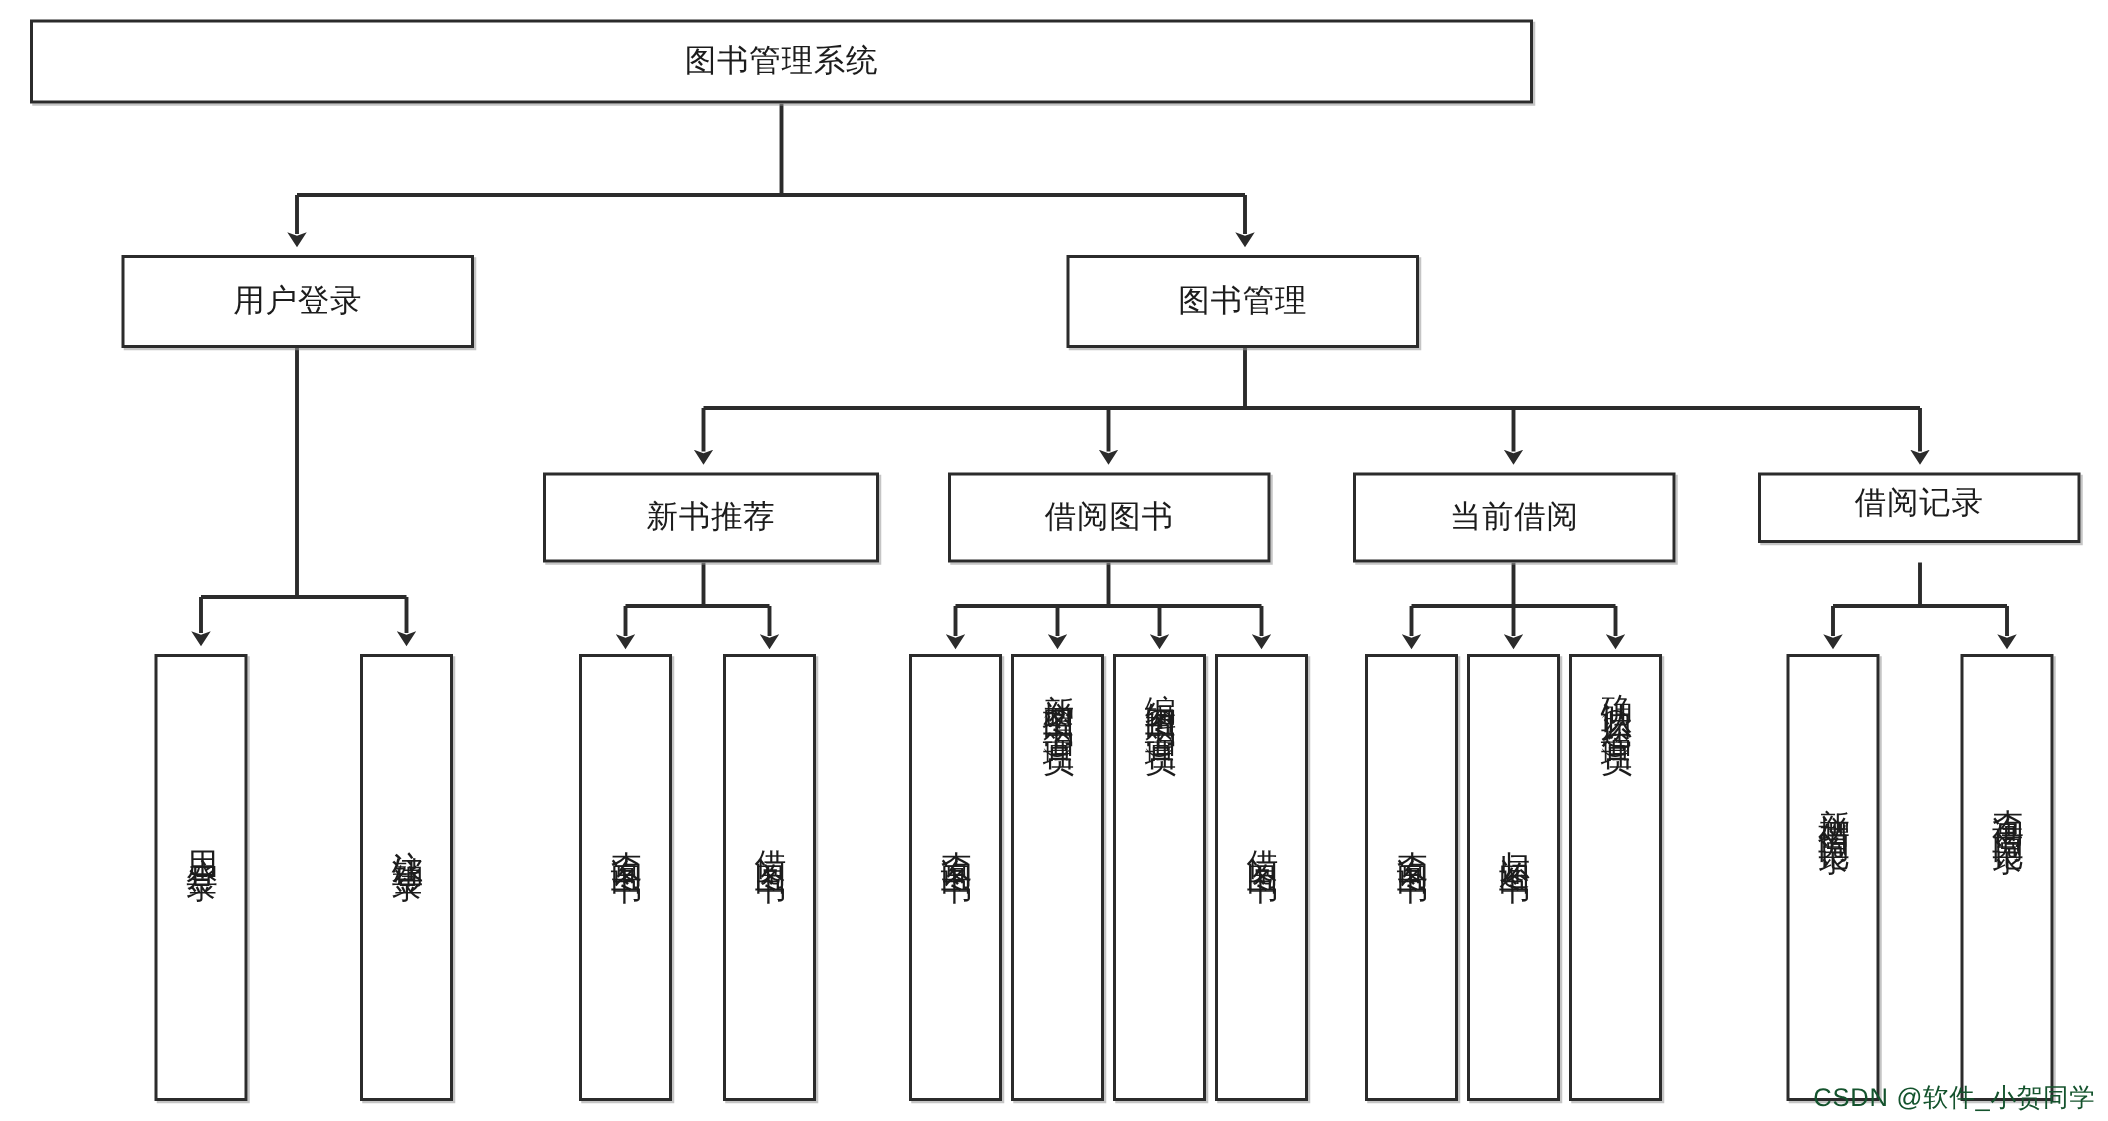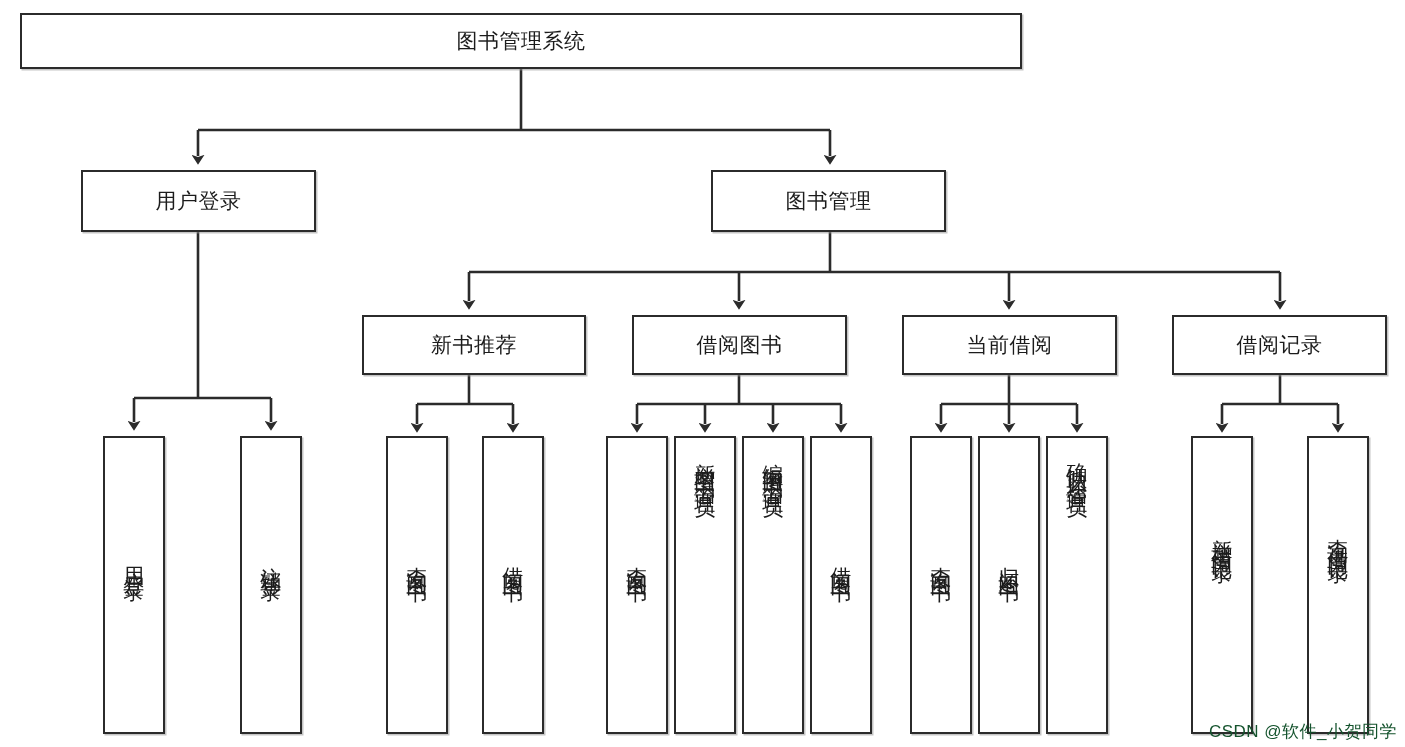--- a/index.html
+++ b/index.html
@@ -141,21 +141,21 @@
   </div>
 
   <div class="node" style="left:632px; top:315px; width:215px; height:60px;">
     <span class="label">借阅图书</span>
   </div>
 
   <div class="node" style="left:902px; top:315px; width:215px; height:60px;">
     <span class="label">当前借阅</span>
   </div>
 
-  <div class="node" style="left:1172px; top:315px; width:215px; height:60px;">
+  <div class="node" style="left:1172px; top:315px; width:215px; height:47px;font-family:Liberation Mono, monospace;">
     <span class="label">借阅记录</span>
   </div>
 
   <div class="node vert low" style="left:103px; top:436px; width:62px; height:298px;">
     <span class="label">用户登录</span>
   </div>
 
   <div class="node vert low" style="left:240px; top:436px; width:62px; height:298px;">
     <span class="label">注销登录</span>
   </div>

